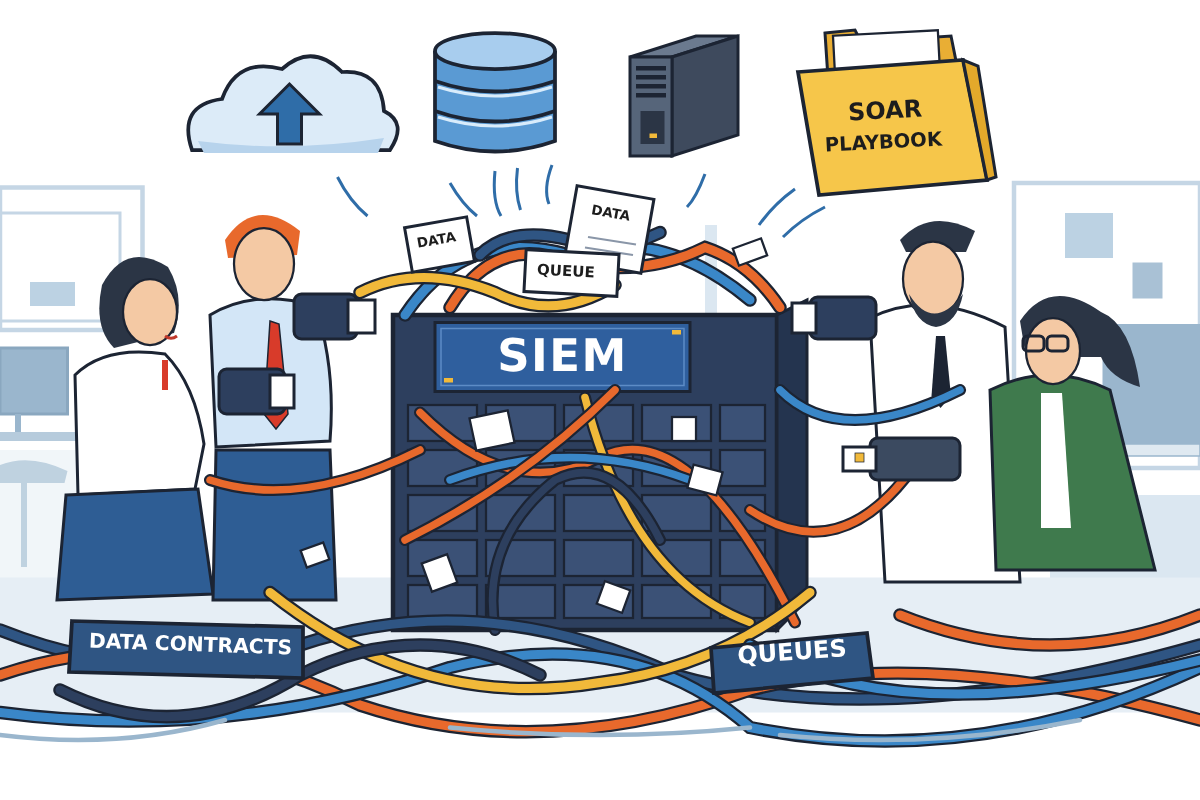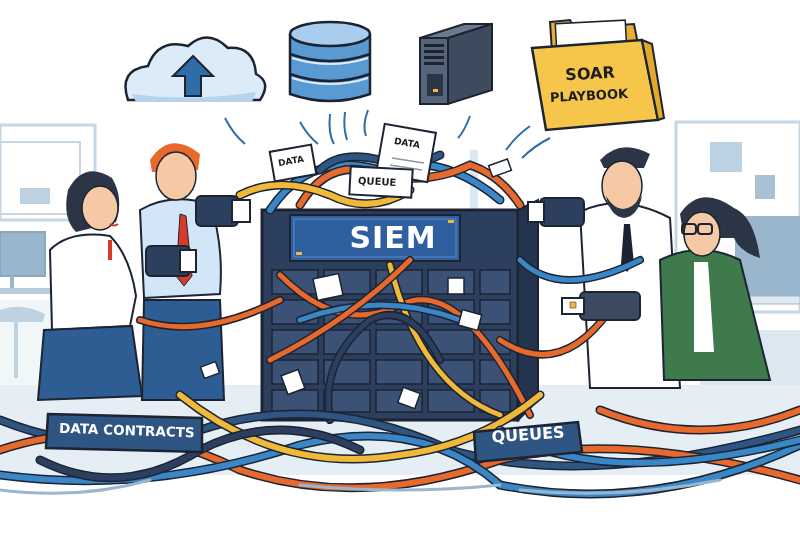--- a/index.html
+++ b/index.html
@@ -1,19 +1,19 @@
 <!DOCTYPE html>
 <html><head>
   <meta charset="utf-8">
   <style>
     html, body { margin: 0; padding: 0; background: #ffffff; }
     body { width: 800px; height: 533px; overflow: hidden; position: relative; font-family: "Liberation Sans", sans-serif; }
     #scene { position: absolute; left: 0; top: 0; width: 800px; height: 533px; }
     .lbl { position: absolute; font-family: "DejaVu Sans", sans-serif; font-weight: bold; white-space: nowrap; pointer-events: none; }
-    .siem-lbl { left: 318px; top: 218px; width: 150px; height: 40px; font-size: 30px; color: #ffffff; text-align: center; line-height: 40px; letter-spacing: 1px; }
+    .siem-lbl { left: 300px; top: 218px; width: 150px; height: 40px; font-size: 30px; color: #ffffff; text-align: center; line-height: 40px; letter-spacing: 1px; }
     .soar-1 { left: 540px; top: 64px; width: 100px; font-size: 16px; color: #1d1d1d; text-align: center; transform: rotate(-3deg); }
     .soar-2 { left: 534px; top: 88px; width: 110px; font-size: 13px; color: #1d1d1d; text-align: center; transform: rotate(-3deg); }
     .dc-lbl { left: 52px; top: 422px; width: 150px; font-size: 13.5px; color: #ffffff; text-align: center; transform: rotate(2deg); }
     .q-lbl { left: 478px; top: 425px; width: 100px; font-size: 16px; color: #ffffff; text-align: center; transform: rotate(-4deg); }
     .doc-lbl { font-size: 9px; color: #1d1d1d; }
   </style>
 </head>
 <body>
 
 <svg id="scene" viewBox="0 0 800 533" xmlns="http://www.w3.org/2000/svg">

